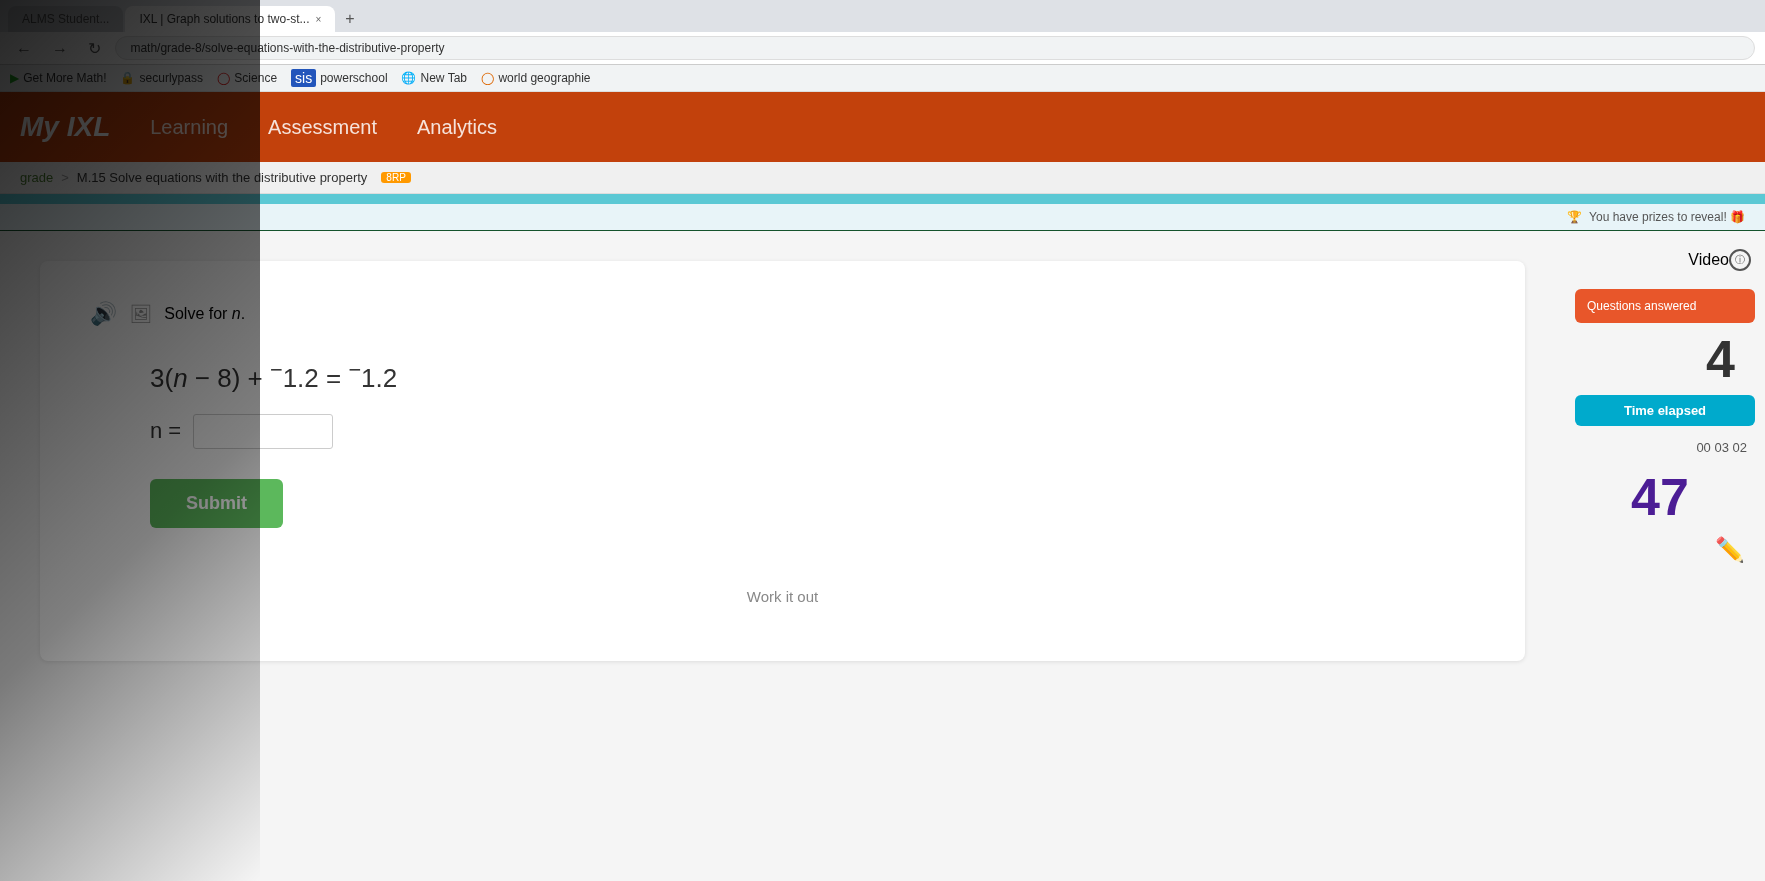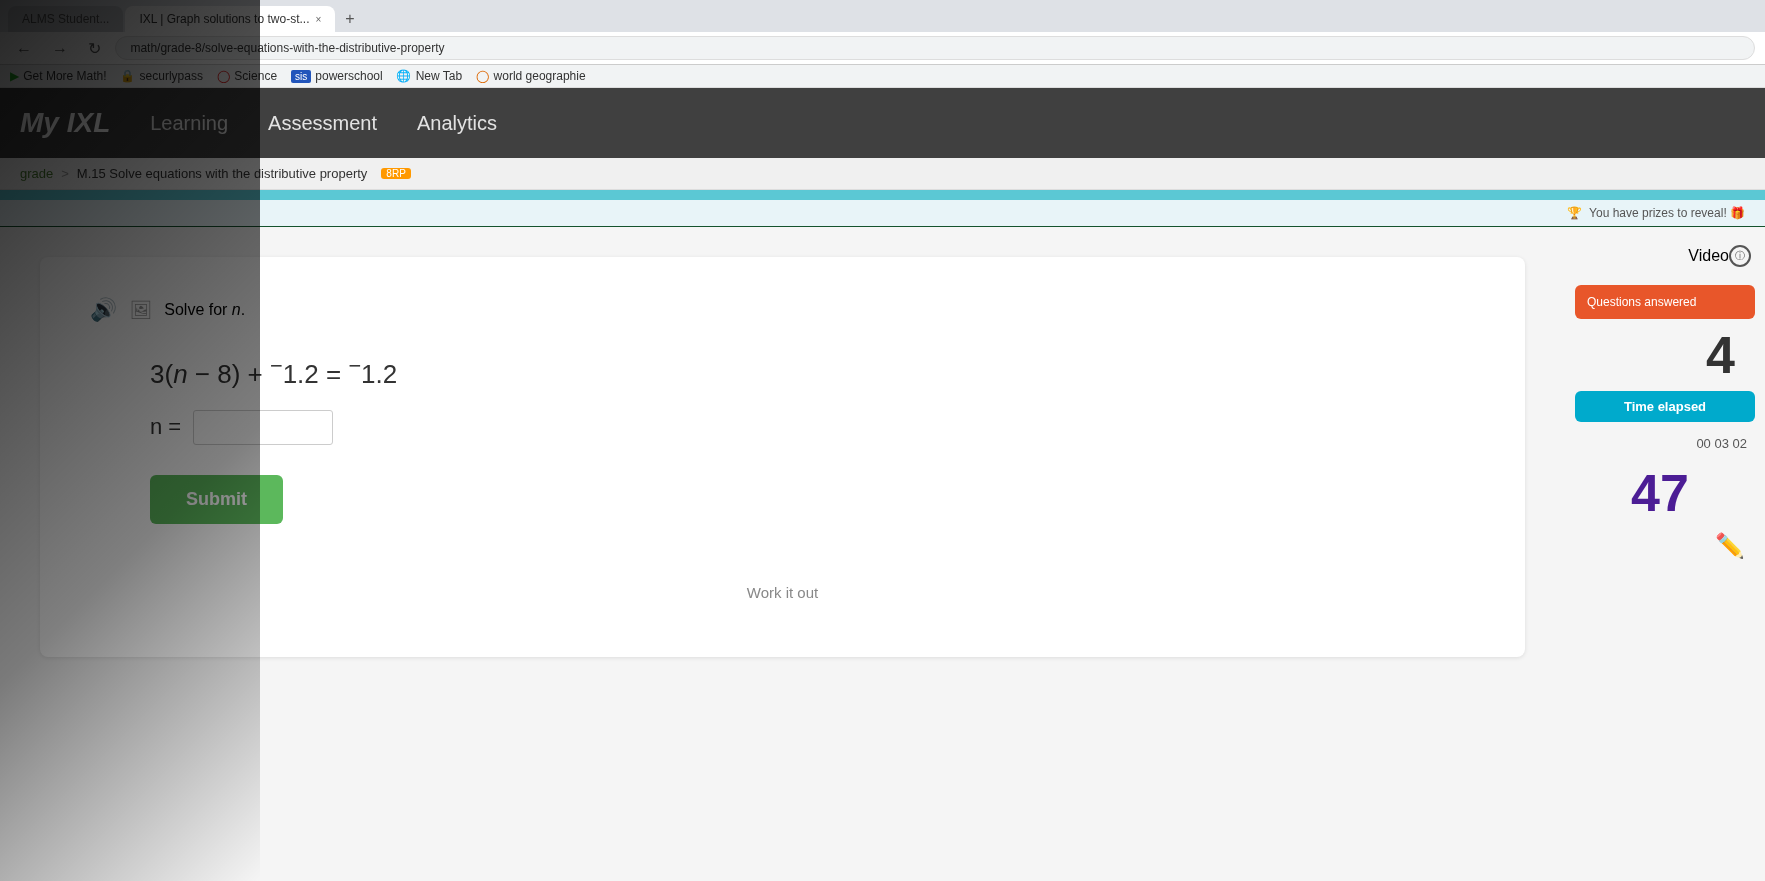--- a/index.html
+++ b/index.html
@@ -20,21 +20,21 @@
     .bookmarks-bar { background: #f1f3f4; display: flex; align-items: center; padding: 4px 10px; gap: 14px; border-bottom: 1px solid #ddd; font-size: 12px; overflow: hidden; }
     .bookmark-item { display: flex; align-items: center; gap: 4px; color: #333; white-space: nowrap; cursor: pointer; }
 
     
     .dark-overlay { position: absolute; top: 0; left: 0; width: 260px; height: 881px; background: linear-gradient(135deg, rgba(0,0,0,0.85) 0%, rgba(0,0,0,0.5) 60%, transparent 100%); pointer-events: none; z-index: 100; }
 
     
     .ixl-app { background: #f5f5f5; min-height: 760px; }
 
     
-    .ixl-nav { background: #404040; display: flex; align-items: center; padding: 0 20px; height: 70px; }
+    .ixl-nav { background: #c2410c; display: flex; align-items: center; padding: 0 20px; height: 70px; }
     .ixl-logo { color: white; font-size: 28px; font-weight: bold; font-style: italic; margin-right: 40px; }
     .ixl-nav-links { display: flex; gap: 40px; align-items: center; }
     .ixl-nav-link { color: rgba(255,255,255,0.85); font-size: 20px; cursor: pointer; padding: 8px 0; }
 
     
     .breadcrumb-bar { background: #f0f0f0; padding: 8px 20px; display: flex; align-items: center; gap: 8px; font-size: 13px; color: #555; border-bottom: 1px solid #ddd; }
     .breadcrumb-sep { color: #999; }
     .breadcrumb-link { color: #4a7c2f; cursor: pointer; }
     .breadcrumb-current { color: #333; font-weight: 500; }
     .breadcrumb-badge { background: #ff9900; color: white; font-size: 10px; padding: 0 5px; border-radius: 3px; margin-left: 6px; }
@@ -120,21 +120,21 @@
     </div>
     <div class="bookmark-item">
       <span style="color:#22aacc;">🔒</span>
       <span>securlypass</span>
     </div>
     <div class="bookmark-item">
       <span style="color:#dd2222;">◯</span>
       <span>Science</span>
     </div>
     <div class="bookmark-item">
-      <span style="background:#2255bb;color:white;padding:1px 4px;font-size:10px;border-radius:2px;">sis</span>
+      <span style="background:#2255bb;color:white;padding:1px 4px;font-size:14px;border-radius:2px;">sis</span>
       <span>powerschool</span>
     </div>
     <div class="bookmark-item">
       <span style="color:#22aa22;">🌐</span>
       <span>New Tab</span>
     </div>
     <div class="bookmark-item">
       <span style="color:#dd6600;">◯</span>
       <span>world geographie</span>
     </div>

